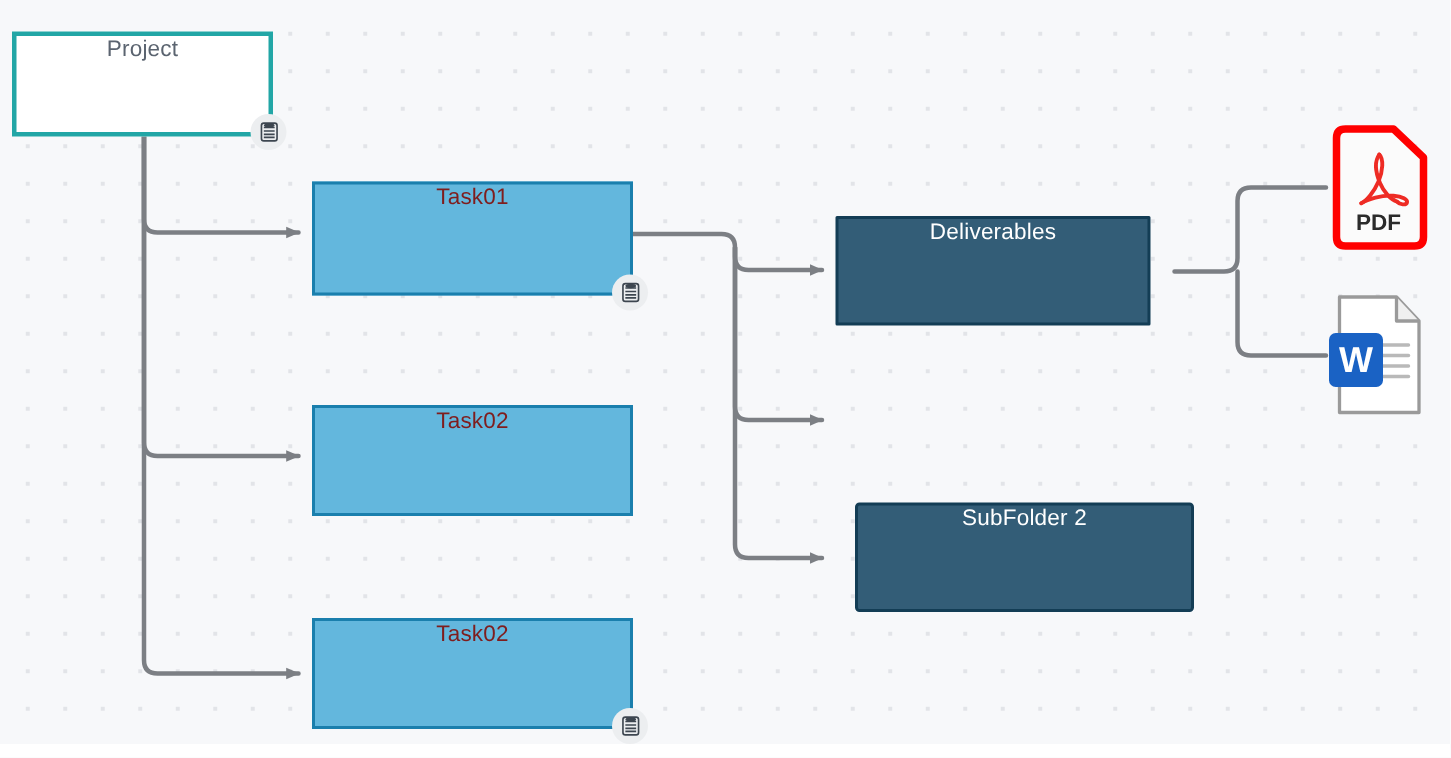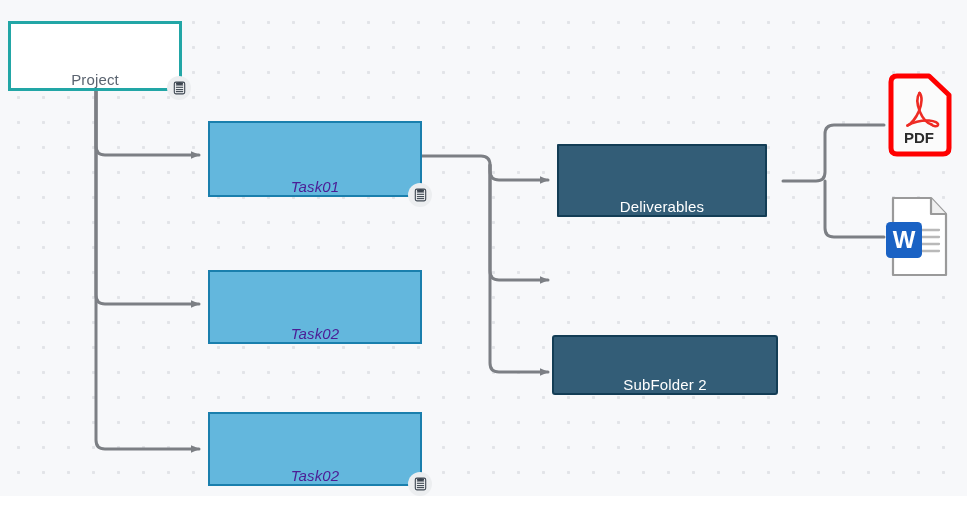--- a/index.html
+++ b/index.html
@@ -35,36 +35,35 @@
     left: 0;
     top: 0;
     width: 967px;
     height: 505px;
     pointer-events: none;
   }
   .node {
     position: absolute;
     box-sizing: border-box;
     display: flex;
-    align-items: flex-end;
+    align-items: flex-start;
     justify-content: center;
     font-size: 15px;
     letter-spacing: .15px;
     user-select: none;
   }
   .node-root {
     background: #ffffff;
     border: 3px solid #22a6a6;
     color: #5b6470;
   }
   .node-task {
     background: #63b7dd;
     border: 2px solid #1a7fad;
-    color: #4c1d95;
-    font-style: italic;
+    color: #7f1d1d;
   }
   .node-folder {
     background: #335d77;
     border: 2px solid #133d55;
     color: #ffffff;
     border-radius: 3px;
   }
   .node-folder.sharp { border-radius: 1px; }
   .badge {
     position: absolute;
@@ -166,25 +165,25 @@
         <ellipse cx="6.5" cy="2.6" rx="3.6" ry="1.5" fill="#3d4650"></ellipse>
       </svg>
     </span>
   </div>
 
   <div class="node node-folder sharp" style="left:557px; top:144px; width:210px; height:73px;">
     <span class="lbl">Deliverables</span>
   </div>
 
 
-  <div class="node node-folder" style="left:552px; top:335px; width:226px; height:60px;">
+  <div class="node node-folder" style="left:570px; top:335px; width:226px; height:73px;">
     <span class="lbl">SubFolder 2</span>
   </div>
 
-  <div class="file-icon" style="left:885px; top:73px; width:68px; height:84px;">
+  <div class="file-icon" style="left:885px; top:83px; width:68px; height:84px;">
     <svg width="68" height="84" viewBox="0 0 68 84">
       <path d="M6 9 Q6 3 12 3 L44 3 L64 22 L64 75 Q64 81 58 81 L12 81 Q6 81 6 75 Z" fill="#fbfbfb" stroke="#ff0000" stroke-width="5" stroke-linejoin="round"></path>
       <g fill="none" stroke="#ee2b24" stroke-width="2.6" stroke-linecap="round">
         <path d="M34.5 20 C31 25 32.5 33 35 39 C37.5 45 42 50 46.5 51.5"></path>
         <path d="M34.5 20 C37.5 23 37 31 34 38 C31 45 26 51 22.5 52.5"></path>
         <path d="M22.5 52.5 C27 49.5 36 47 44 47.5 C50 48 53.5 50 53 52 C52.5 54 48 53.5 46.5 51.5"></path>
       </g>
       <text x="34" y="70" text-anchor="middle" font-family="Liberation Sans, sans-serif" font-size="15" font-weight="bold" fill="#2b2b2b">PDF</text>
     </svg>
   </div>

